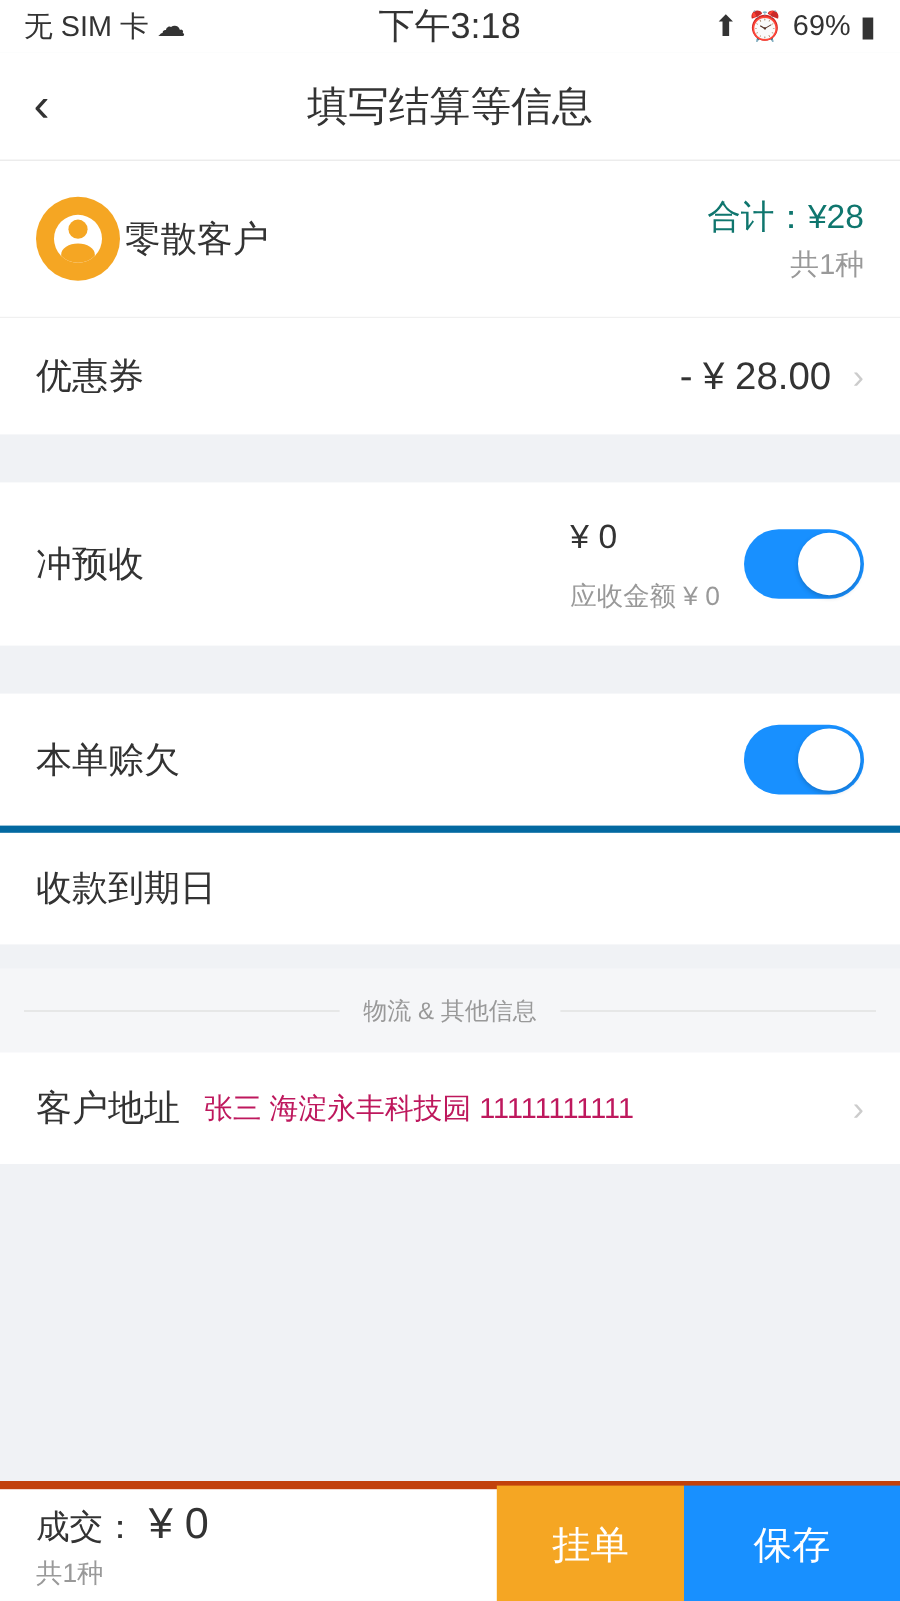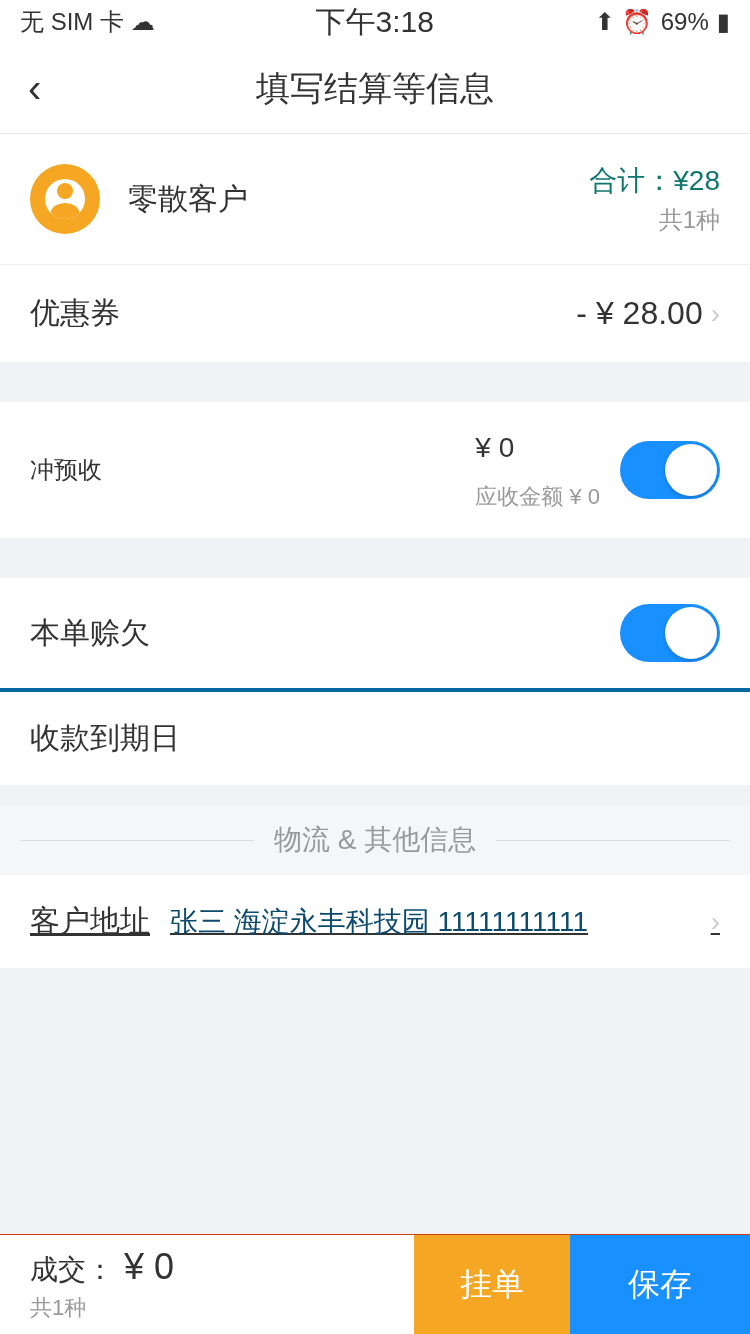--- a/index.html
+++ b/index.html
@@ -60,21 +60,21 @@
       margin-bottom: 20px;
     }
 
     
     .customer-row {
       padding: 28px 30px;
       display: flex;
       align-items: center;
       justify-content: space-between;
     }
-    .customer-left { display: flex; align-items: center; gap: 28px; }
+    .customer-left { display: flex; align-items: center; gap: 4px; }
     .avatar {
       width: 70px;
       height: 70px;
       border-radius: 50%;
       background: #f5a623;
       display: flex;
       align-items: center;
       justify-content: center;
     }
     .avatar-icon {
@@ -114,21 +114,21 @@
 
     
     .coupon-row {
       padding: 28px 30px;
       display: flex;
       align-items: center;
       justify-content: space-between;
       border-top: 1px solid #f0f0f0;
     }
     .coupon-label { font-size: 30px; color: #333; }
-    .coupon-right { text-align: right; display: flex; align-items: center; gap: 8px; }
+    .coupon-right { text-align: right; display: flex; align-items: center; gap: 18px; }
     .coupon-discount { font-size: 32px; color: #333; }
     .coupon-desc { font-size: 22px; color: #999; margin-top: 6px; }
     .chevron { font-size: 28px; color: #ccc; }
 
     
     .divider-section {
       height: 20px;
       background: #f0f2f5;
     }
 
@@ -181,36 +181,36 @@
     }
 
     
     .advance-row {
       padding: 26px 30px;
       display: flex;
       align-items: center;
       justify-content: space-between;
     }
     .advance-left { }
-    .advance-label { font-size: 24px; color: #333; }
+    .advance-label { font-size: 30px; color: #333; }
     .advance-amount { font-size: 28px; color: #333; margin-top: 4px; }
     .advance-sub { font-size: 22px; color: #999; margin-top: 18px; }
     .advance-right { display: flex; align-items: center; gap: 20px; }
 
     
     .credit-section {
       background: #fff;
       margin-bottom: 20px;
     }
     .credit-row {
       padding: 26px 30px;
       display: flex;
       align-items: center;
       justify-content: space-between;
-      border-bottom: 4px solid #0369a1;
+      border-bottom: 6px solid #0369a1;
     }
     .credit-label { font-size: 30px; color: #333; }
     .due-date-row {
       padding: 26px 30px;
       display: flex;
       align-items: center;
       gap: 20px;
     }
     .due-date-label { font-size: 30px; color: #333; }
     .due-date-value { font-size: 30px; color: #333; }
@@ -218,56 +218,55 @@
     
     .logistics-divider {
       background: #f5f6f8;
       height: 70px;
       display: flex;
       align-items: center;
       justify-content: center;
       margin-bottom: 0;
     }
     .logistics-text {
-      font-size: 28px;
+      font-size: 20px;
       color: #999;
     }
     .logistics-line {
       flex: 1;
       height: 1px;
       background: #ddd;
       margin: 0 20px;
     }
 
     
     .address-section {
       background: #fff;
       margin-bottom: 20px;
-      text-decoration: underline;
     }
     .address-row {
       padding: 26px 30px;
       display: flex;
       align-items: center;
       justify-content: space-between;
     }
     .address-label { font-size: 30px; color: #333; flex-shrink: 0; }
-    .address-value { font-size: 28px; color: #0c4a6e; margin-left: 20px; flex: 1; }
+    .address-value { font-size: 24px; color: #be185d; margin-left: 20px; flex: 1; }
     .address-chevron { font-size: 28px; color: #ccc; }
 
     
     .bottom-bar {
       position: fixed;
       bottom: 0;
       width: 750px;
       height: 100px;
       background: #fff;
       display: flex;
       align-items: center;
-      border-top: 1px solid #c2410c;
+      border-top: 7px solid #c2410c;
     }
     .bottom-summary {
       flex: 1;
       padding: 0 30px;
     }
     .bottom-deal { font-size: 28px; color: #333; display: flex; align-items: baseline; gap: 10px; }
     .bottom-deal-amount { font-size: 36px; font-weight: 500; color: #333; }
     .bottom-deal-count { font-size: 22px; color: #999; margin-top: 4px; }
     .btn-hold {
       width: 156px;

